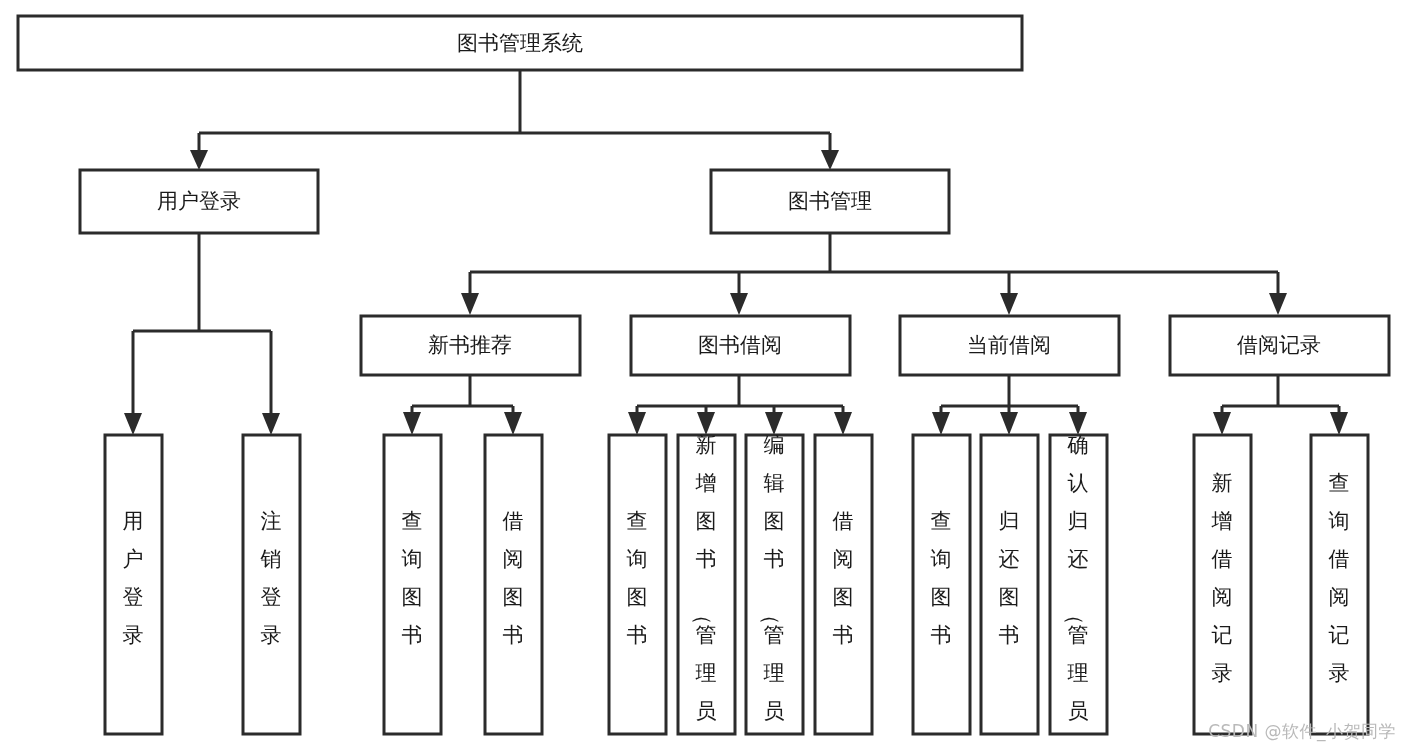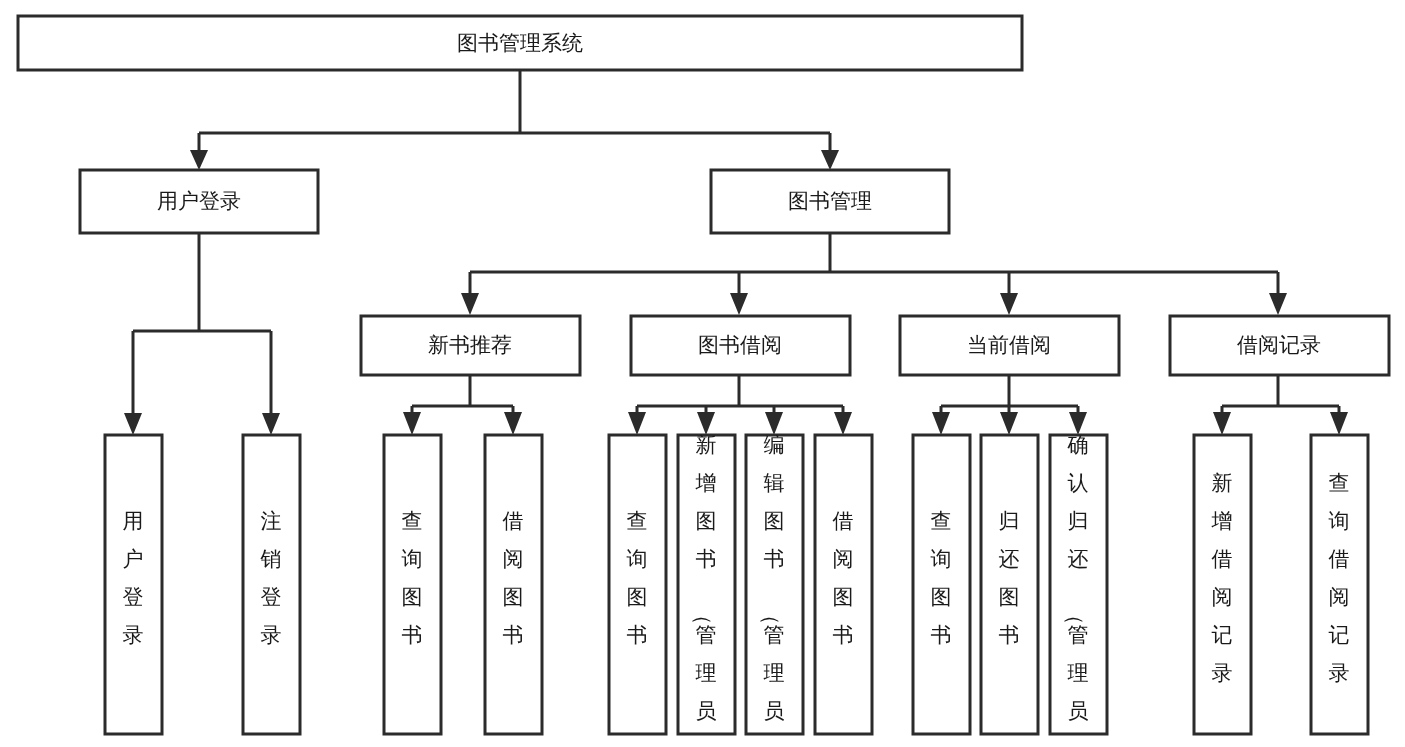--- a/index.html
+++ b/index.html
@@ -219,13 +219,14 @@
     <g>
       <rect class="node-box" x="1194" y="435" width="57" height="299"></rect>
       <text class="node-label-v"><tspan x="1222" y="490">新</tspan><tspan x="1222" y="528">增</tspan><tspan x="1222" y="566">借</tspan><tspan x="1222" y="604">阅</tspan><tspan x="1222" y="642">记</tspan><tspan x="1222" y="680">录</tspan></text>
     </g>
     <g>
       <rect class="node-box" x="1311" y="435" width="57" height="299"></rect>
       <text class="node-label-v"><tspan x="1339" y="490">查</tspan><tspan x="1339" y="528">询</tspan><tspan x="1339" y="566">借</tspan><tspan x="1339" y="604">阅</tspan><tspan x="1339" y="642">记</tspan><tspan x="1339" y="680">录</tspan></text>
     </g>
   </svg>
 
+  <div class="watermark">CSDN @软件_小贺同学</div>
 </div>
 
 </body></html>

